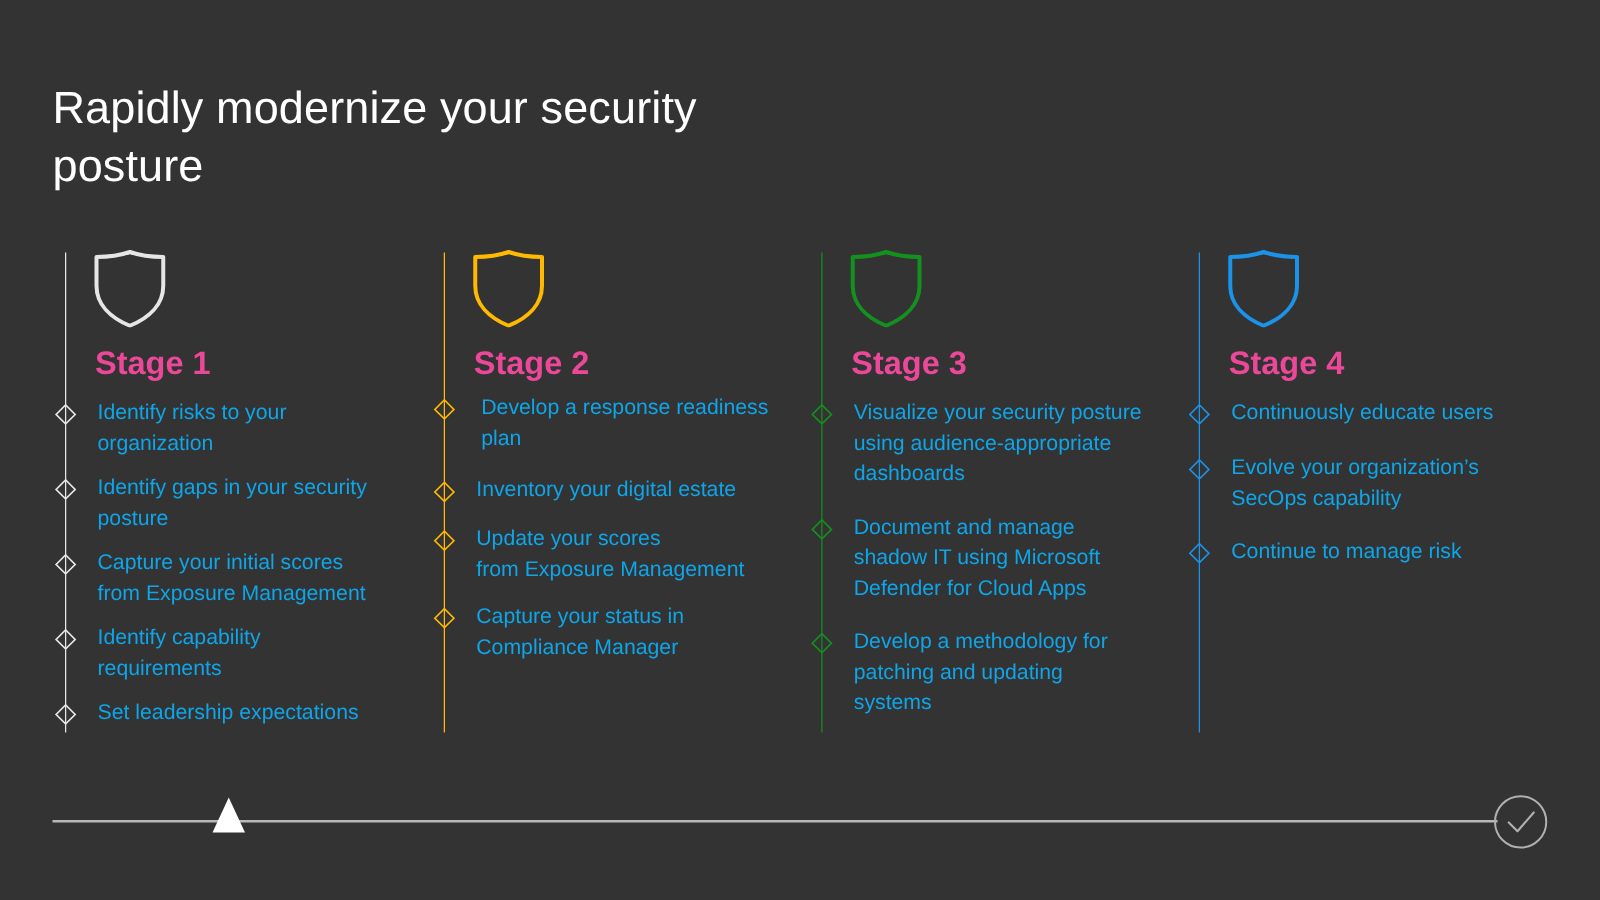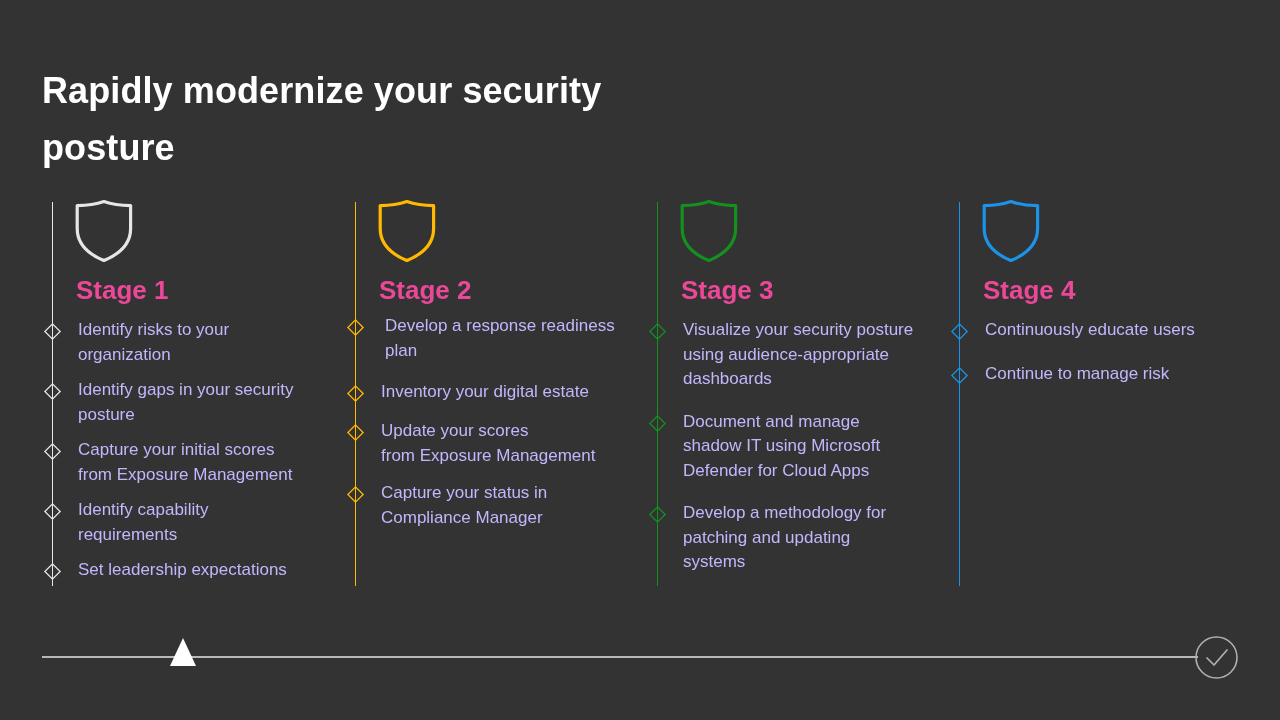--- a/index.html
+++ b/index.html
@@ -17,22 +17,22 @@
     position: relative;
   }
 
   
   #slide-title {
     position: absolute;
     left: 42px;
     top: 62px;
     width: 700px;
     font-size: 36px;
-    font-weight: 700;
-    line-height: 57px;
+    font-weight: 400;
+    line-height: 47px;
     letter-spacing: 0.1px;
     color: #ffffff;
     white-space: pre-line;
   }
 
   
   #stages {
     position: absolute;
     left: 0;
     top: 0;
@@ -99,21 +99,21 @@
     height: 19px;
   }
   .diamond svg { display: block; width: 19px; height: 19px; }
 
   .bullet-text {
     display: block;
     margin-left: 26px;
     font-size: 17px;
     line-height: 24.5px;
     font-weight: 400;
-    color: #c4b5fd;
+    color: #0ea5e9;
     white-space: pre-line;
   }
 
   
   .bullet.indented .bullet-text { margin-left: 30px; }
   .bullet.indented { margin-top: -4px; margin-bottom: 17px; }
   .bullet.tight { margin-bottom: 11px; }
   .bullet.loose { margin-bottom: 18px; }
 
   
@@ -311,20 +311,29 @@
       <div class="stage-heading">Stage 4</div>
       <div class="bullets">
         <div class="bullet loose">
           <span class="diamond">
             <svg viewBox="0 0 19 19">
               <rect x="4.1" y="4.1" width="10.8" height="10.8" transform="rotate(45 9.5 9.5)" fill="none" stroke="#1b93e8" stroke-width="1.3"></rect>
             </svg>
           </span>
           <span class="bullet-text">Continuously educate users</span>
         </div>
+        <div class="bullet loose">
+          <span class="diamond">
+            <svg viewBox="0 0 19 19">
+              <rect x="4.1" y="4.1" width="10.8" height="10.8" transform="rotate(45 9.5 9.5)" fill="none" stroke="#1b93e8" stroke-width="1.3"></rect>
+            </svg>
+          </span>
+          <span class="bullet-text">Evolve your organization’s
+SecOps capability</span>
+        </div>
         <div class="bullet">
           <span class="diamond">
             <svg viewBox="0 0 19 19">
               <rect x="4.1" y="4.1" width="10.8" height="10.8" transform="rotate(45 9.5 9.5)" fill="none" stroke="#1b93e8" stroke-width="1.3"></rect>
             </svg>
           </span>
           <span class="bullet-text">Continue to manage risk</span>
         </div>
       </div>
     </div>

